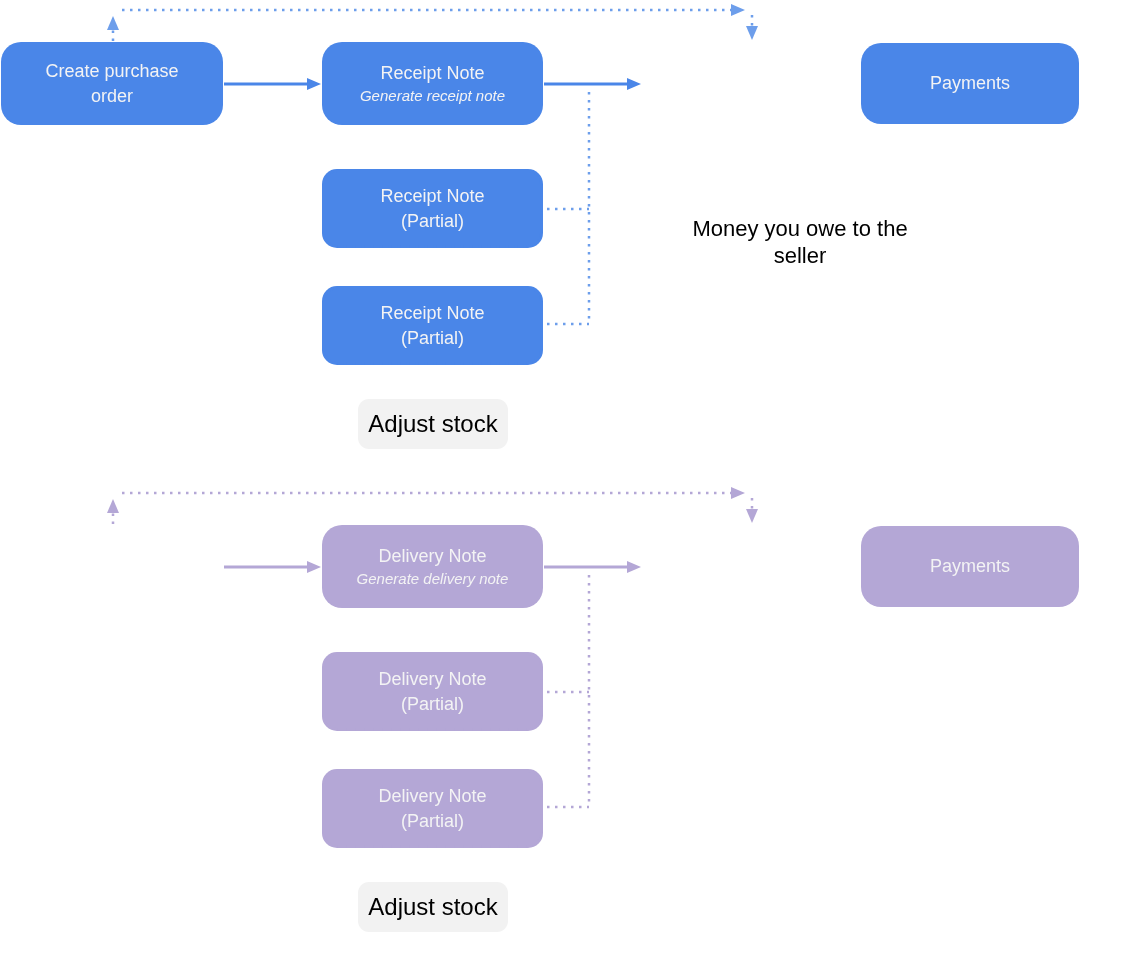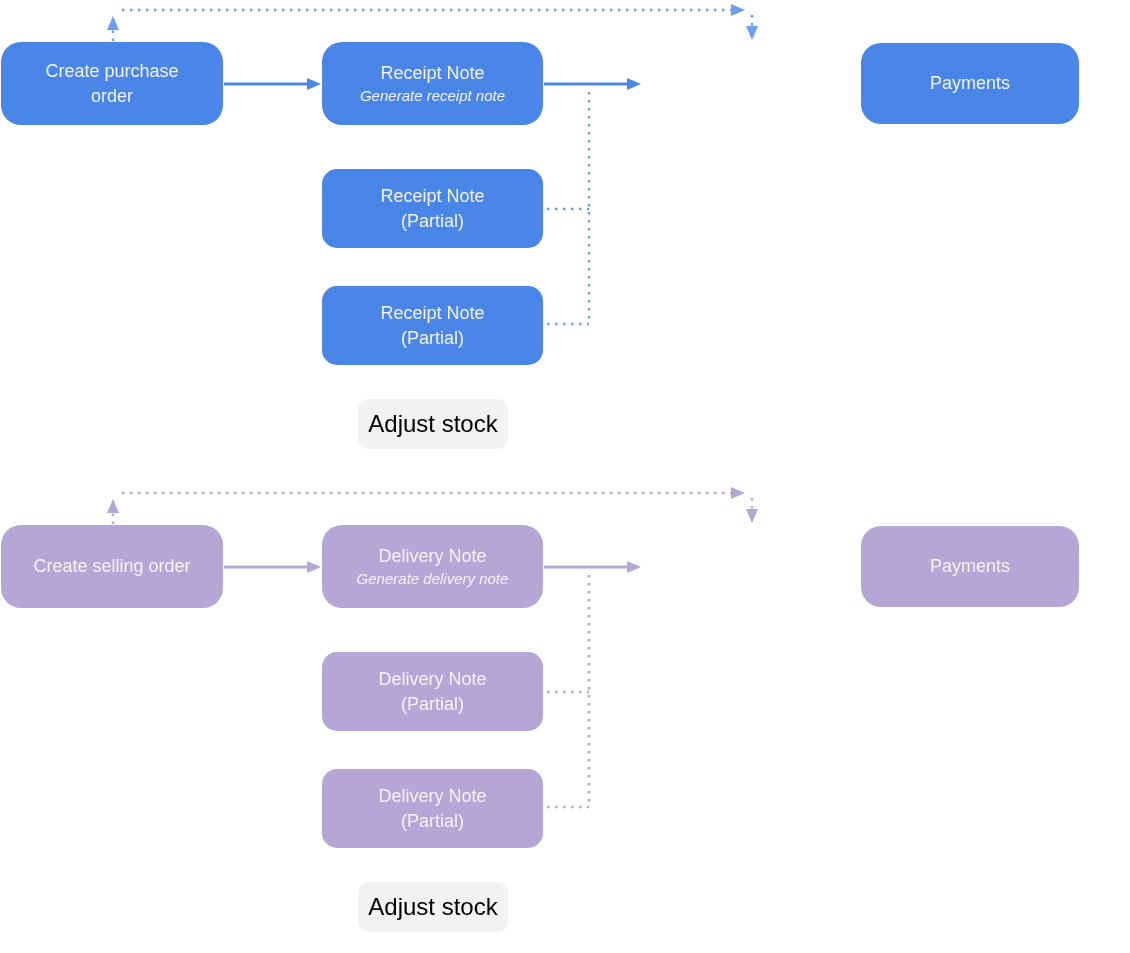--- a/index.html
+++ b/index.html
@@ -107,20 +107,22 @@
     <div class="node pos-pay">Payments</div>
 
     <div class="node partial pos-partial1">Receipt Note
 (Partial)</div>
 
     <div class="node partial pos-partial2">Receipt Note
 (Partial)</div>
 
     <div class="adjust">Adjust stock</div>
 
+    <div class="annotation">Money you owe to the
+seller</div>
   </div>
 
   <div class="section selling" id="selling-section">
 
     <svg class="wires" viewBox="0 0 1130 470" xmlns="http://www.w3.org/2000/svg">
       <defs>
         <marker id="sa-solid" viewBox="0 0 14 12" refX="1" refY="6" markerWidth="14" markerHeight="12" orient="auto" markerUnits="userSpaceOnUse">
             <path d="M0 0 L14 6 L0 12 Z"></path>
           </marker>
         <marker id="sa-dot" viewBox="0 0 14 12" refX="1" refY="6" markerWidth="14" markerHeight="12" orient="auto" markerUnits="userSpaceOnUse">
@@ -131,21 +133,20 @@
       <line class="wire-solid" x1="544" y1="84" x2="628" y2="84" marker-end="url(#sa-solid)"></line>
       <line class="wire-solid" x1="864" y1="84" x2="890" y2="84" marker-end="url(#sa-solid)"></line>
       <line class="wire-dot" x1="113" y1="41" x2="113" y2="29" marker-end="url(#sa-dot)"></line>
       <line class="wire-dot" x1="122" y1="10" x2="732" y2="10" marker-end="url(#sa-dot)"></line>
       <line class="wire-dot" x1="752" y1="15" x2="752" y2="27" marker-end="url(#sa-dot)"></line>
       <line class="wire-dot" x1="589" y1="92" x2="589" y2="324"></line>
       <line class="wire-dot" x1="547" y1="209" x2="589" y2="209"></line>
       <line class="wire-dot" x1="547" y1="324" x2="589" y2="324"></line>
     </svg>
 
-    <div class="node pos-order">Create selling order</div>
 
     <div class="node pos-note">
       <span class="note-title">Delivery Note</span>
       <span class="note-subtitle">Generate delivery note</span>
     </div>
 
 
     <div class="node pos-pay">Payments</div>
 
     <div class="node partial pos-partial1">Delivery Note

